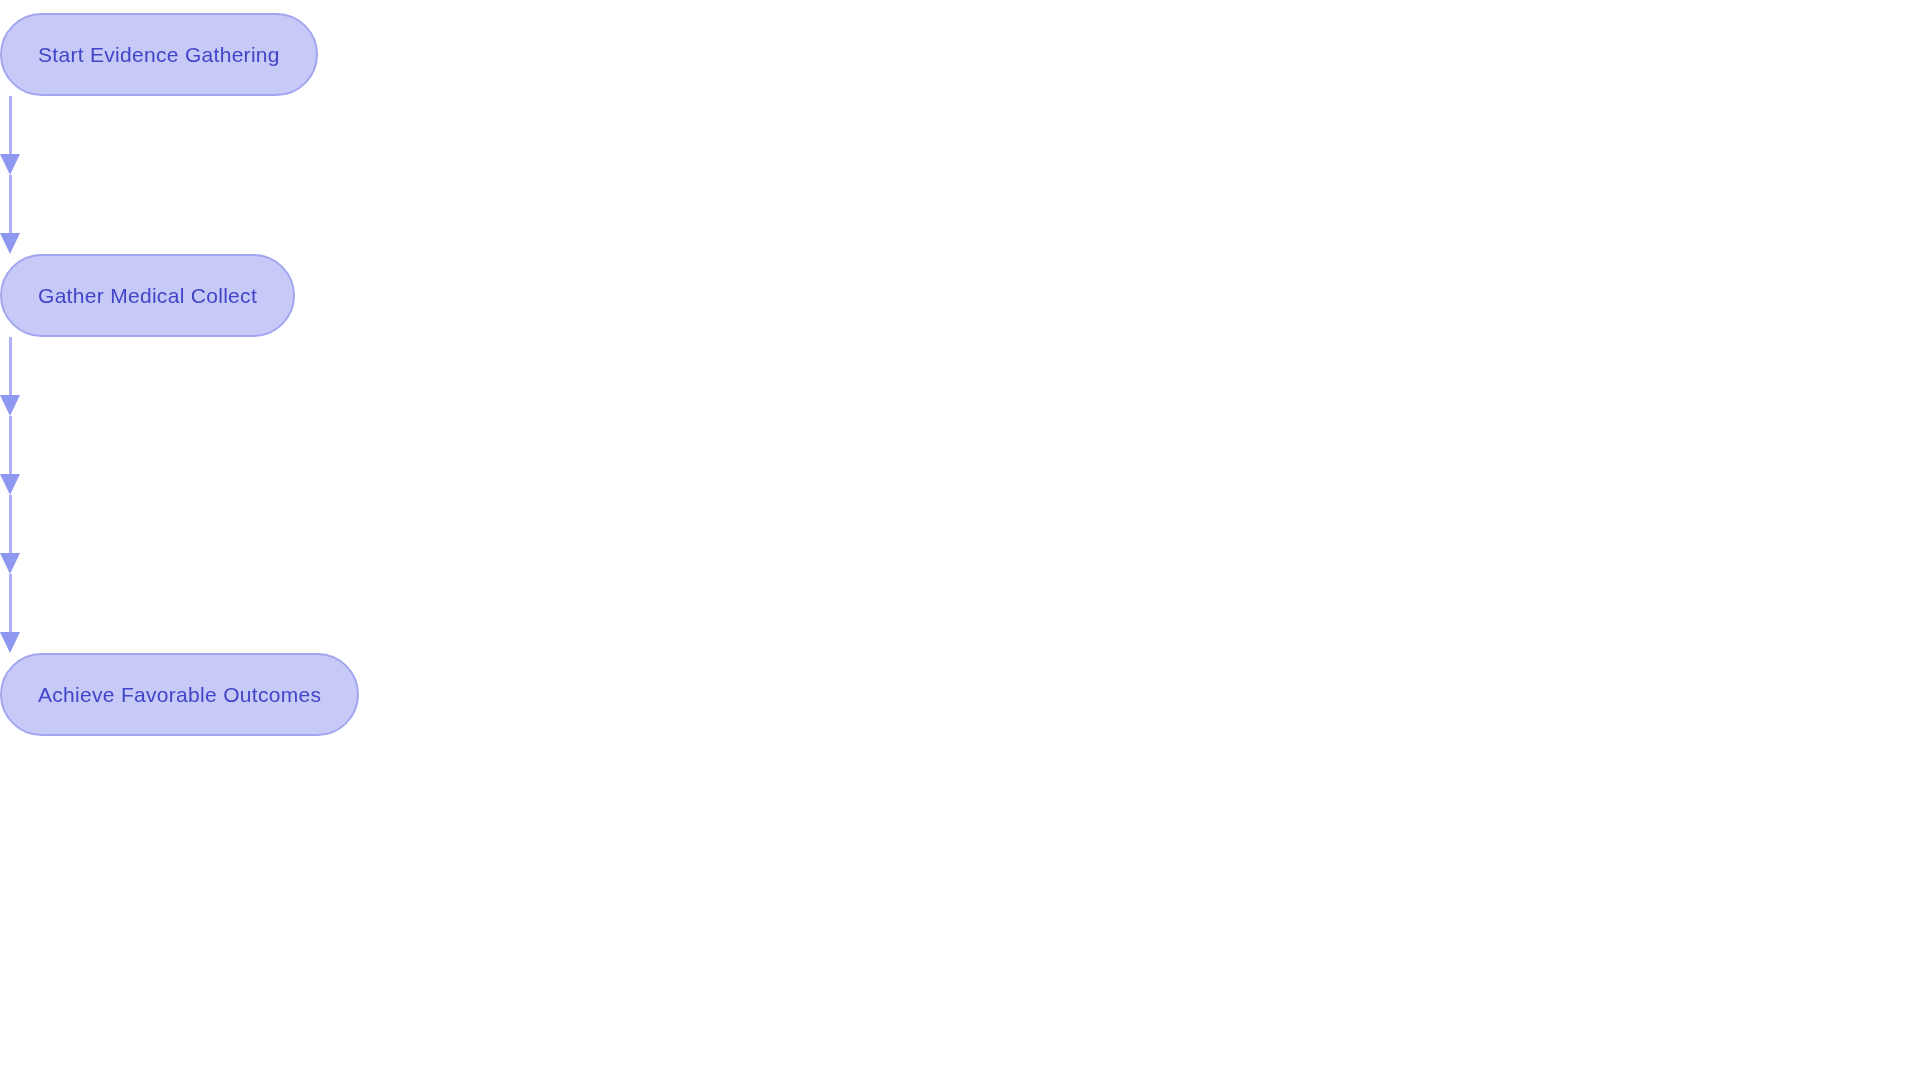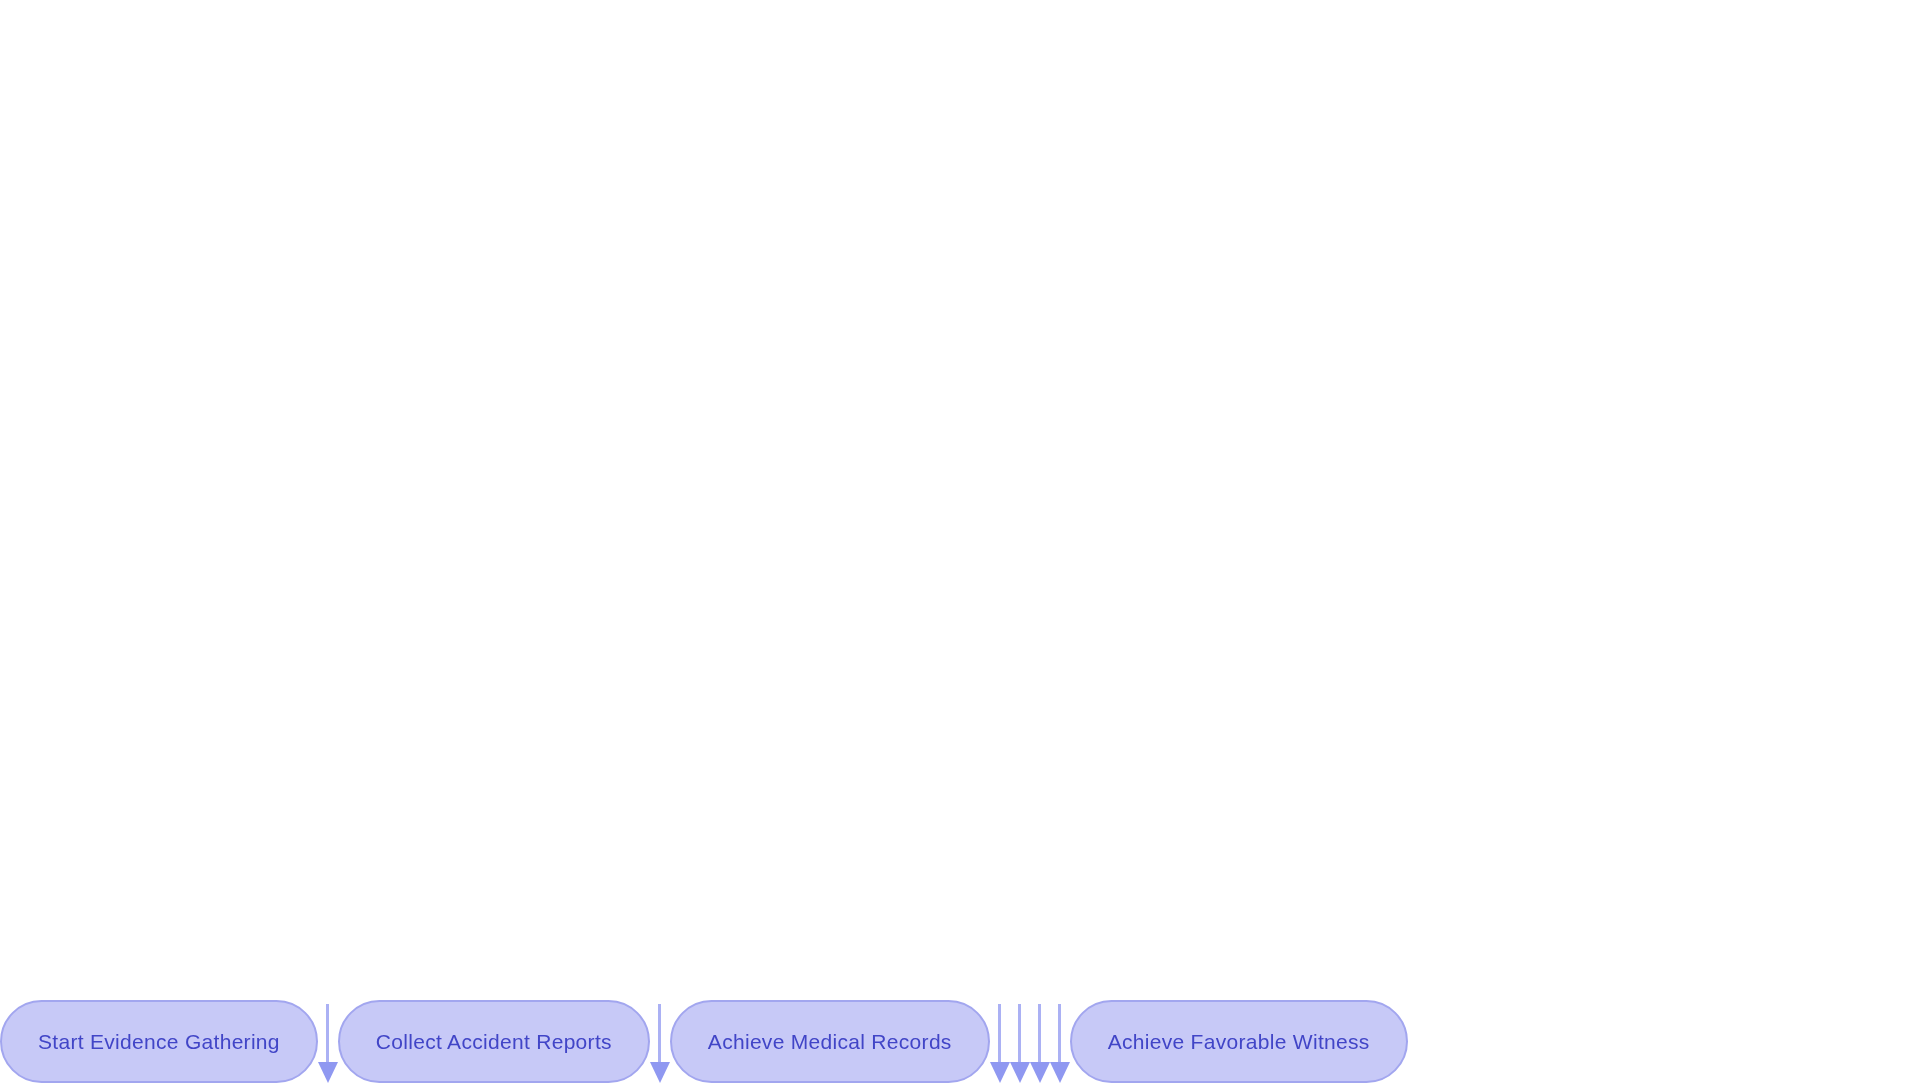--- a/index.html
+++ b/index.html
@@ -10,22 +10,22 @@
     width: 1920px;
     height: 1083px;
     background: var(--background, #ffffff);
     font-family: "Liberation Sans", sans-serif;
     overflow: hidden;
   }
   .flowchart {
     width: 1920px;
     height: 1083px;
     display: flex;
-    flex-direction: row;
-    align-items: flex-end;
+    flex-direction: column;
+    align-items: flex-start;
     padding-top: 13px;
     box-sizing: border-box;
   }
   .pill {
     box-sizing: border-box;
     height: 83px;
     border-radius: 42px;
     background: var(--node-fill, #c7c9f7);
     border: 2px solid var(--node-border, #a2a6ef);
     color: var(--node-text, #4145c7);
@@ -61,36 +61,35 @@
 </style>
 </head>
 <body>
 
 <div class="flowchart">
     <div class="pill">Start Evidence Gathering</div>
     <div class="arrow">
       <div class="arrow-line"></div>
       <div class="arrow-head"></div>
     </div>
-    <div class="pill">Collect Accident Reports</div>
     <div class="arrow">
       <div class="arrow-line"></div>
       <div class="arrow-head"></div>
     </div>
-    <div class="pill">Achieve Medical Records</div>
+    <div class="pill">Gather Medical Collect</div>
     <div class="arrow">
       <div class="arrow-line"></div>
       <div class="arrow-head"></div>
     </div>
     <div class="arrow">
       <div class="arrow-line"></div>
       <div class="arrow-head"></div>
     </div>
     <div class="arrow">
       <div class="arrow-line"></div>
       <div class="arrow-head"></div>
     </div>
     <div class="arrow">
       <div class="arrow-line"></div>
       <div class="arrow-head"></div>
     </div>
-    <div class="pill">Achieve Favorable Witness</div>
+    <div class="pill">Achieve Favorable Outcomes</div>
   </div>
 
 </body></html>

